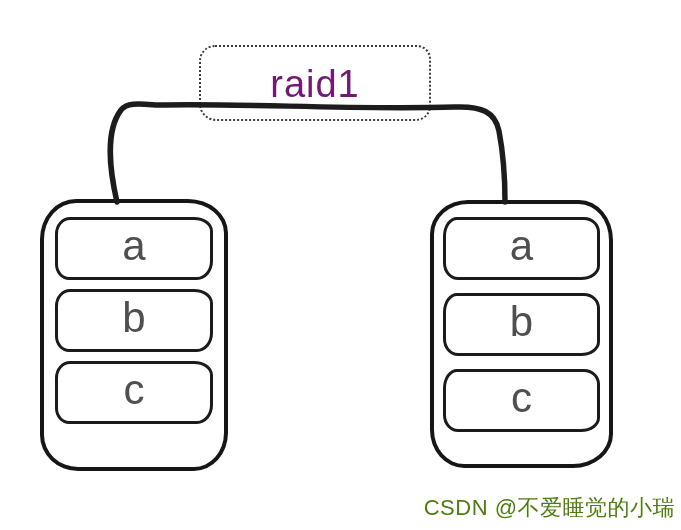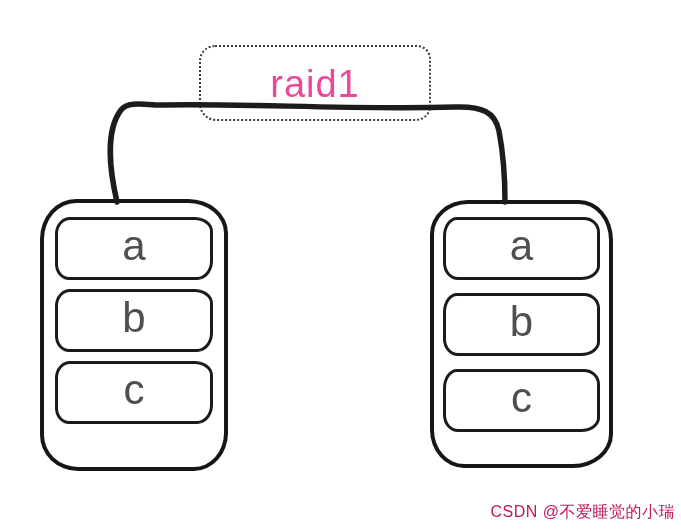--- a/index.html
+++ b/index.html
@@ -24,21 +24,21 @@
     height: 72px;
     border: 2px dotted #3a3a3a;
     border-radius: 16px 14px 15px 17px;
     display: flex;
     align-items: center;
     justify-content: center;
     background: transparent;
   }
   .raid-box span {
     font-size: 38px;
-    color: #ec4899;
+    color: #701a75;
     letter-spacing: 1px;
     margin-top: 2px;
   }
   
   .disk {
     position: absolute;
     border: 4px solid #161616;
     background: #ffffff;
     display: flex;
     flex-direction: column;
@@ -91,22 +91,22 @@
     left: 0;
     top: 0;
     width: 681px;
     height: 530px;
     pointer-events: none;
   }
   .watermark {
     position: absolute;
     right: 6px;
     bottom: 7px;
-    font-size: 16px;
-    color: #be185d;
+    font-size: 22px;
+    color: #4d7c0f;
     text-shadow: 1px 1px 0 rgba(255,255,255,0.95);
     letter-spacing: 0.5px;
     text-align: center;
   }
 </style>
 </head>
 <body>
 
 <div class="stage">
 

